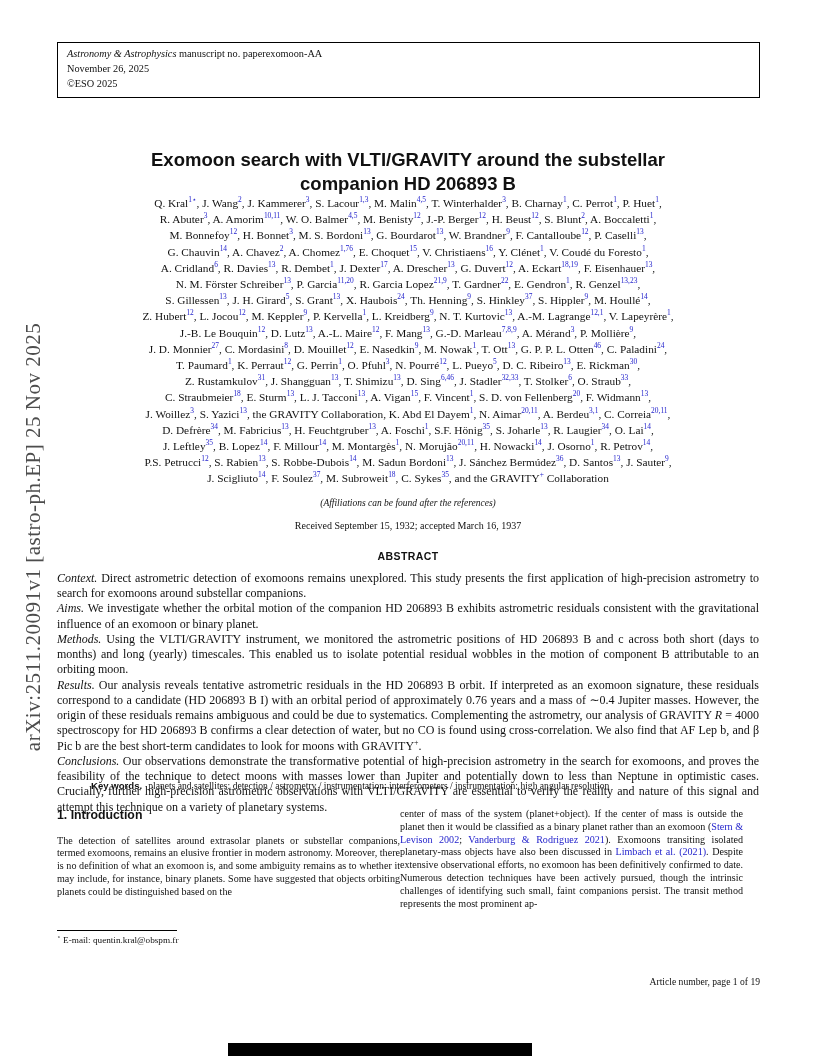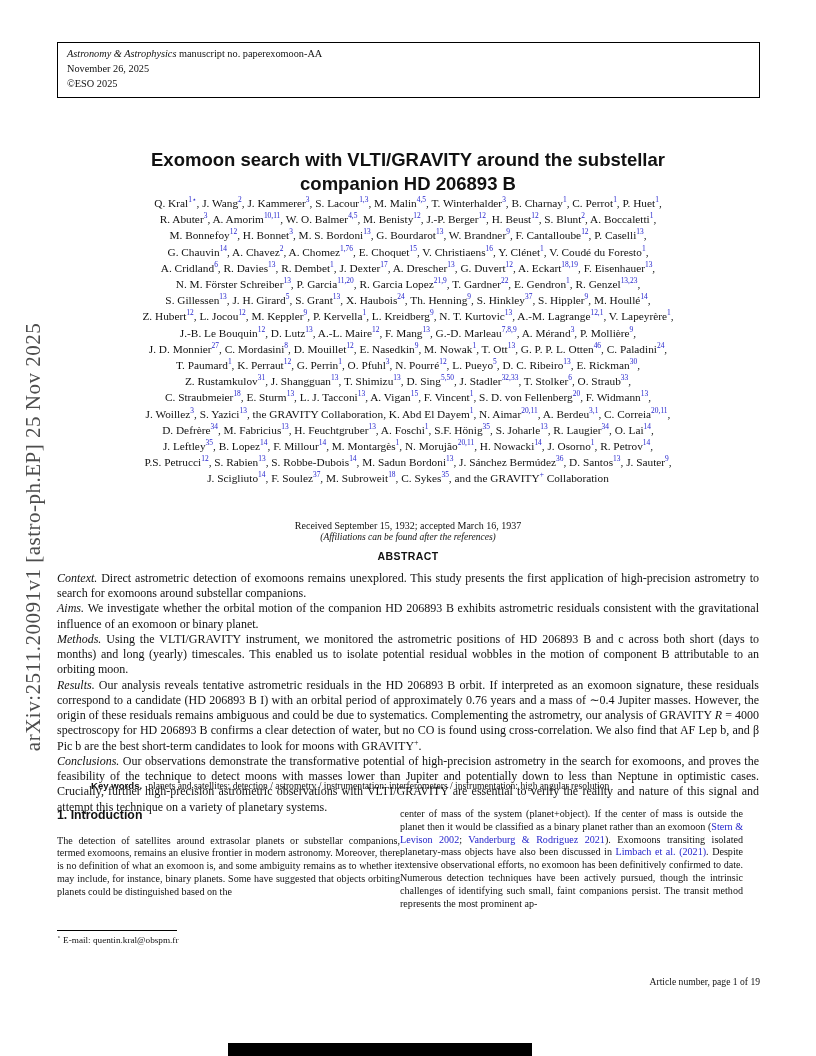--- a/index.html
+++ b/index.html
@@ -21,21 +21,21 @@
   .title { position:absolute; top:136px; left:118px; width:580px; text-align:center;
            font-family:"Liberation Sans", sans-serif; font-weight:bold;
            font-size:18.5px; line-height:1.3; }
 
   .authors { position:absolute; top:195px; left:60px; width:696px;
              text-align:center; font-size:11.3px; line-height:16.2px; }
   .rich-sup { font-size:66%; vertical-align:super; line-height:0; }
   .authors .rich-sup { color:var(--link); }
 
   .affil-note { position:absolute; top:498px; left:0; width:816px; text-align:center;
-                font-style:italic; font-size:9.5px;margin-top:34px; }
+                font-style:italic; font-size:9.5px; }
   .received  { position:absolute; top:520px; left:0; width:816px; text-align:center;
                font-size:10px; }
 
   .abs-heading { position:absolute; top:550px; left:0; width:816px; text-align:center;
                  font-family:"Liberation Sans", sans-serif; font-weight:bold;
                  font-size:10.5px; letter-spacing:0.4px; }
   .abstract { position:absolute; top:571px; left:57px; width:702px;
               font-size:12px; line-height:1.27; text-align:justify; }
   .abs-p { margin:0; }
   .abs-p > em { font-style:italic; }
@@ -80,21 +80,21 @@
       <div class="author-line">R. Abuter<sup class="rich-sup">3</sup>, A. Amorim<sup class="rich-sup">10,11</sup>, W. O. Balmer<sup class="rich-sup">4,5</sup>, M. Benisty<sup class="rich-sup">12</sup>, J.-P. Berger<sup class="rich-sup">12</sup>, H. Beust<sup class="rich-sup">12</sup>, S. Blunt<sup class="rich-sup">2</sup>, A. Boccaletti<sup class="rich-sup">1</sup>,</div>
       <div class="author-line">M. Bonnefoy<sup class="rich-sup">12</sup>, H. Bonnet<sup class="rich-sup">3</sup>, M. S. Bordoni<sup class="rich-sup">13</sup>, G. Bourdarot<sup class="rich-sup">13</sup>, W. Brandner<sup class="rich-sup">9</sup>, F. Cantalloube<sup class="rich-sup">12</sup>, P. Caselli<sup class="rich-sup">13</sup>,</div>
       <div class="author-line">G. Chauvin<sup class="rich-sup">14</sup>, A. Chavez<sup class="rich-sup">2</sup>, A. Chomez<sup class="rich-sup">1,76</sup>, E. Choquet<sup class="rich-sup">15</sup>, V. Christiaens<sup class="rich-sup">16</sup>, Y. Clénet<sup class="rich-sup">1</sup>, V. Coudé du Foresto<sup class="rich-sup">1</sup>,</div>
       <div class="author-line">A. Cridland<sup class="rich-sup">6</sup>, R. Davies<sup class="rich-sup">13</sup>, R. Dembet<sup class="rich-sup">1</sup>, J. Dexter<sup class="rich-sup">17</sup>, A. Drescher<sup class="rich-sup">13</sup>, G. Duvert<sup class="rich-sup">12</sup>, A. Eckart<sup class="rich-sup">18,19</sup>, F. Eisenhauer<sup class="rich-sup">13</sup>,</div>
       <div class="author-line">N. M. Förster Schreiber<sup class="rich-sup">13</sup>, P. Garcia<sup class="rich-sup">11,20</sup>, R. Garcia Lopez<sup class="rich-sup">21,9</sup>, T. Gardner<sup class="rich-sup">22</sup>, E. Gendron<sup class="rich-sup">1</sup>, R. Genzel<sup class="rich-sup">13,23</sup>,</div>
       <div class="author-line">S. Gillessen<sup class="rich-sup">13</sup>, J. H. Girard<sup class="rich-sup">5</sup>, S. Grant<sup class="rich-sup">13</sup>, X. Haubois<sup class="rich-sup">24</sup>, Th. Henning<sup class="rich-sup">9</sup>, S. Hinkley<sup class="rich-sup">37</sup>, S. Hippler<sup class="rich-sup">9</sup>, M. Houllé<sup class="rich-sup">14</sup>,</div>
       <div class="author-line">Z. Hubert<sup class="rich-sup">12</sup>, L. Jocou<sup class="rich-sup">12</sup>, M. Keppler<sup class="rich-sup">9</sup>, P. Kervella<sup class="rich-sup">1</sup>, L. Kreidberg<sup class="rich-sup">9</sup>, N. T. Kurtovic<sup class="rich-sup">13</sup>, A.-M. Lagrange<sup class="rich-sup">12,1</sup>, V. Lapeyrère<sup class="rich-sup">1</sup>,</div>
       <div class="author-line">J.-B. Le Bouquin<sup class="rich-sup">12</sup>, D. Lutz<sup class="rich-sup">13</sup>, A.-L. Maire<sup class="rich-sup">12</sup>, F. Mang<sup class="rich-sup">13</sup>, G.-D. Marleau<sup class="rich-sup">7,8,9</sup>, A. Mérand<sup class="rich-sup">3</sup>, P. Mollière<sup class="rich-sup">9</sup>,</div>
       <div class="author-line">J. D. Monnier<sup class="rich-sup">27</sup>, C. Mordasini<sup class="rich-sup">8</sup>, D. Mouillet<sup class="rich-sup">12</sup>, E. Nasedkin<sup class="rich-sup">9</sup>, M. Nowak<sup class="rich-sup">1</sup>, T. Ott<sup class="rich-sup">13</sup>, G. P. P. L. Otten<sup class="rich-sup">46</sup>, C. Paladini<sup class="rich-sup">24</sup>,</div>
       <div class="author-line">T. Paumard<sup class="rich-sup">1</sup>, K. Perraut<sup class="rich-sup">12</sup>, G. Perrin<sup class="rich-sup">1</sup>, O. Pfuhl<sup class="rich-sup">3</sup>, N. Pourré<sup class="rich-sup">12</sup>, L. Pueyo<sup class="rich-sup">5</sup>, D. C. Ribeiro<sup class="rich-sup">13</sup>, E. Rickman<sup class="rich-sup">30</sup>,</div>
-      <div class="author-line">Z. Rustamkulov<sup class="rich-sup">31</sup>, J. Shangguan<sup class="rich-sup">13</sup>, T. Shimizu<sup class="rich-sup">13</sup>, D. Sing<sup class="rich-sup">5,50</sup>, J. Stadler<sup class="rich-sup">32,33</sup>, T. Stolker<sup class="rich-sup">6</sup>, O. Straub<sup class="rich-sup">33</sup>,</div>
+      <div class="author-line">Z. Rustamkulov<sup class="rich-sup">31</sup>, J. Shangguan<sup class="rich-sup">13</sup>, T. Shimizu<sup class="rich-sup">13</sup>, D. Sing<sup class="rich-sup">6,46</sup>, J. Stadler<sup class="rich-sup">32,33</sup>, T. Stolker<sup class="rich-sup">6</sup>, O. Straub<sup class="rich-sup">33</sup>,</div>
       <div class="author-line">C. Straubmeier<sup class="rich-sup">18</sup>, E. Sturm<sup class="rich-sup">13</sup>, L. J. Tacconi<sup class="rich-sup">13</sup>, A. Vigan<sup class="rich-sup">15</sup>, F. Vincent<sup class="rich-sup">1</sup>, S. D. von Fellenberg<sup class="rich-sup">20</sup>, F. Widmann<sup class="rich-sup">13</sup>,</div>
       <div class="author-line">J. Woillez<sup class="rich-sup">3</sup>, S. Yazici<sup class="rich-sup">13</sup>, the GRAVITY Collaboration, K. Abd El Dayem<sup class="rich-sup">1</sup>, N. Aimar<sup class="rich-sup">20,11</sup>, A. Berdeu<sup class="rich-sup">3,1</sup>, C. Correia<sup class="rich-sup">20,11</sup>,</div>
       <div class="author-line">D. Defrère<sup class="rich-sup">34</sup>, M. Fabricius<sup class="rich-sup">13</sup>, H. Feuchtgruber<sup class="rich-sup">13</sup>, A. Foschi<sup class="rich-sup">1</sup>, S.F. Hönig<sup class="rich-sup">35</sup>, S. Joharle<sup class="rich-sup">13</sup>, R. Laugier<sup class="rich-sup">34</sup>, O. Lai<sup class="rich-sup">14</sup>,</div>
       <div class="author-line">J. Leftley<sup class="rich-sup">35</sup>, B. Lopez<sup class="rich-sup">14</sup>, F. Millour<sup class="rich-sup">14</sup>, M. Montargès<sup class="rich-sup">1</sup>, N. Morujão<sup class="rich-sup">20,11</sup>, H. Nowacki<sup class="rich-sup">14</sup>, J. Osorno<sup class="rich-sup">1</sup>, R. Petrov<sup class="rich-sup">14</sup>,</div>
       <div class="author-line">P.S. Petrucci<sup class="rich-sup">12</sup>, S. Rabien<sup class="rich-sup">13</sup>, S. Robbe-Dubois<sup class="rich-sup">14</sup>, M. Sadun Bordoni<sup class="rich-sup">13</sup>, J. Sánchez Bermúdez<sup class="rich-sup">36</sup>, D. Santos<sup class="rich-sup">13</sup>, J. Sauter<sup class="rich-sup">9</sup>,</div>
       <div class="author-line">J. Scigliuto<sup class="rich-sup">14</sup>, F. Soulez<sup class="rich-sup">37</sup>, M. Subroweit<sup class="rich-sup">18</sup>, C. Sykes<sup class="rich-sup">35</sup>, and the GRAVITY<sup class="rich-sup">+</sup> Collaboration</div>
     </div>
 
   <div class="affil-note">(Affiliations can be found after the references)</div>
 

